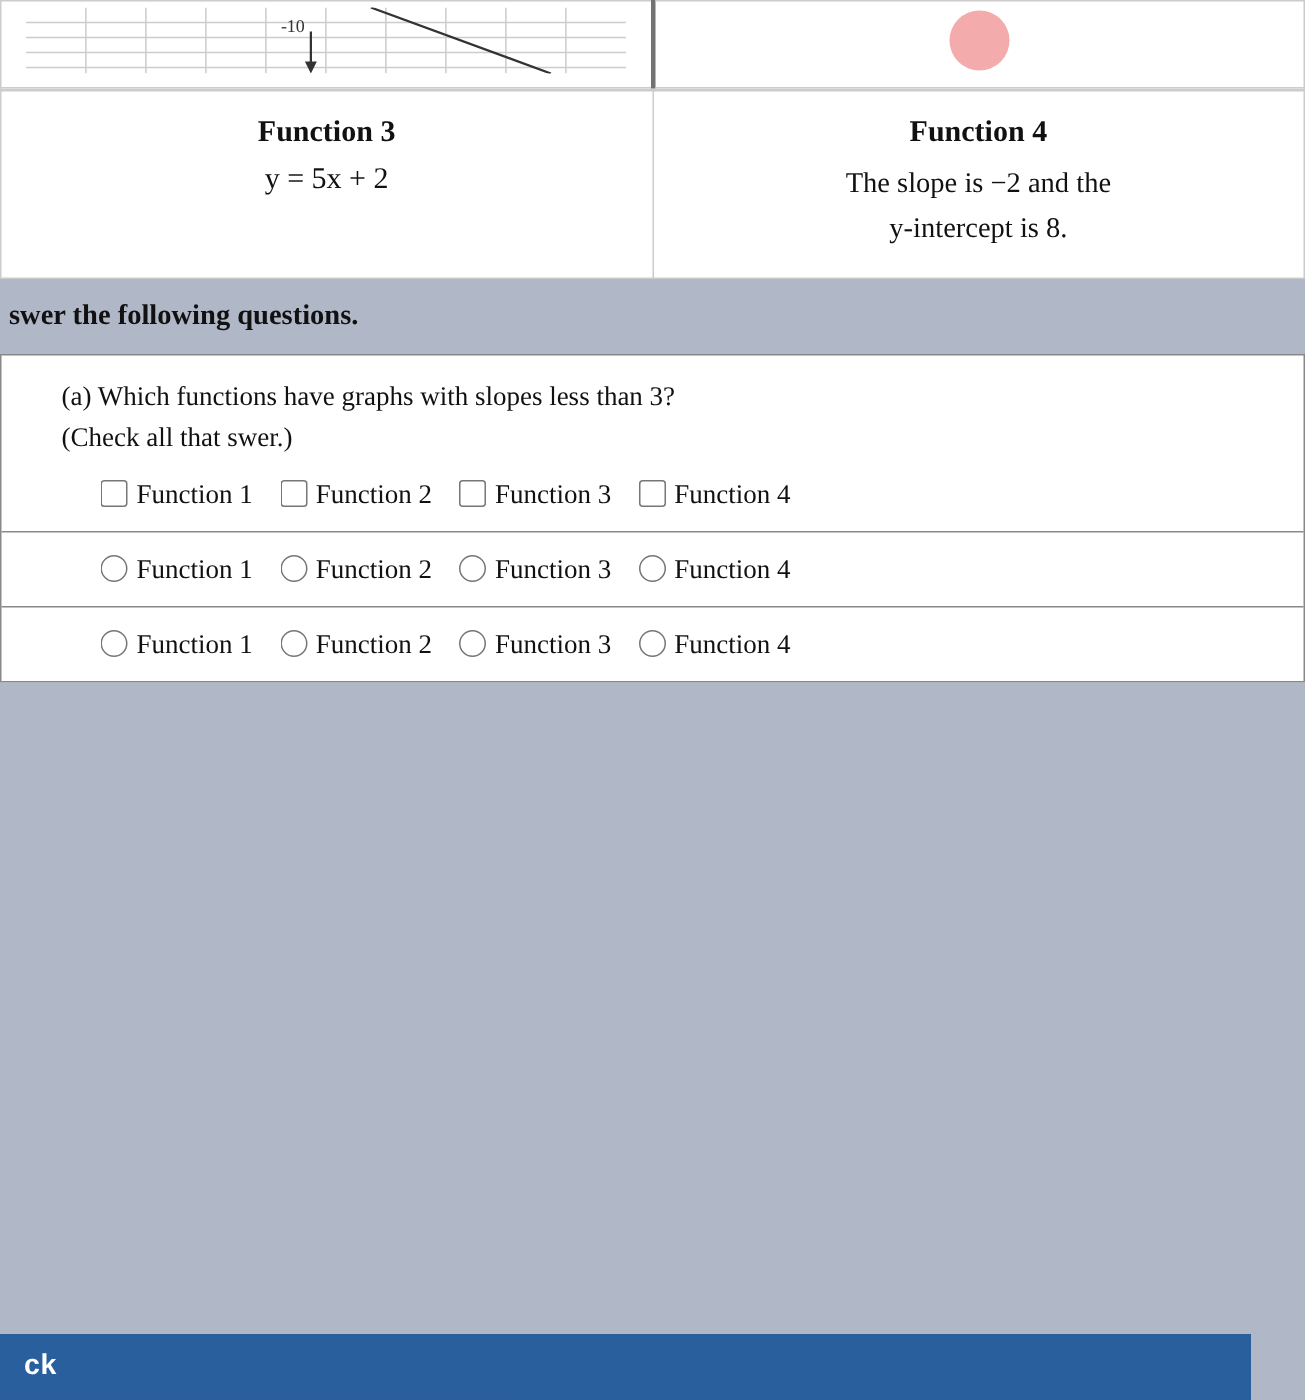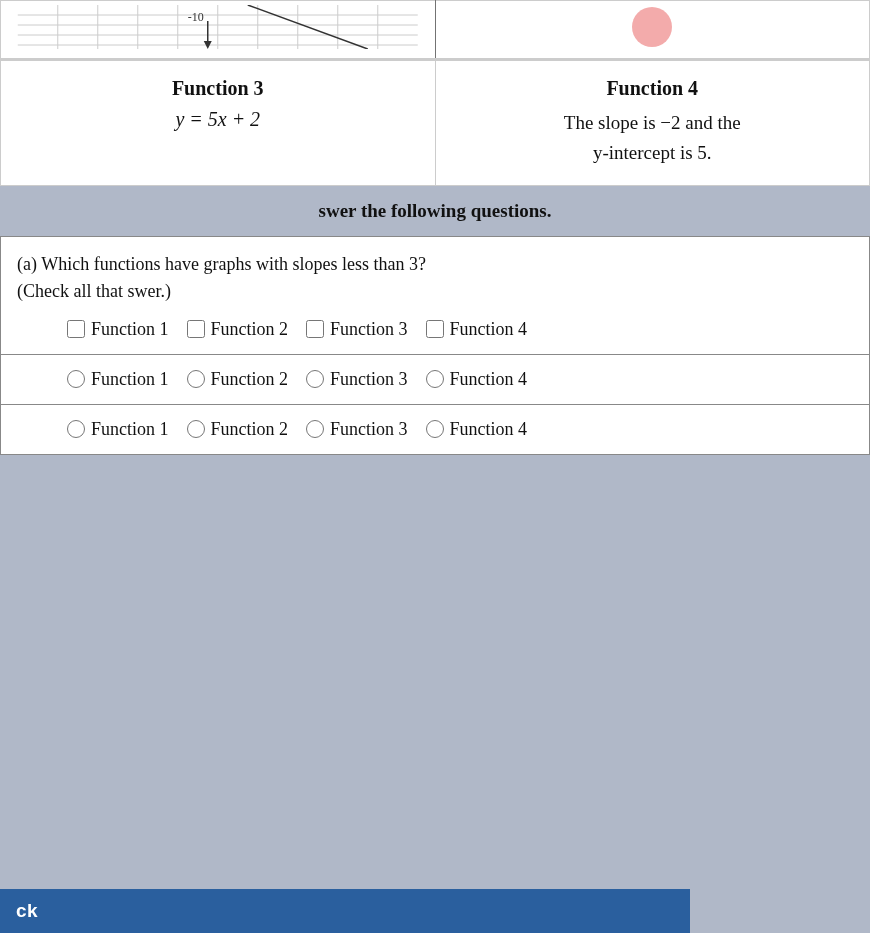--- a/index.html
+++ b/index.html
@@ -38,21 +38,20 @@
       background: #fff;
     }
 
     
     .instruction-text {
       padding: 14px 6px 14px 6px;
       font-size: 19px;
       font-weight: bold;
       color: #111;
       background: #b0b8c8;
-      text-align: center;
     }
 
     
     .questions-box {
       background: #fff;
       border: 1.5px solid #888;
       margin: 0 0 0 0;
       padding: 0;
     }
 
@@ -64,20 +63,21 @@
     .question-section:last-child {
       border-bottom: none;
     }
 
     .question-text {
       font-size: 18px;
       font-weight: normal;
       color: #111;
       margin-bottom: 14px;
       line-height: 1.5;
+      margin-left: 24px;
     }
 
     .options-row {
       display: flex;
       flex-direction: row;
       align-items: flex-start;
       gap: 18px;
       padding-left: 50px;
       flex-wrap: wrap;
     }
@@ -101,21 +101,21 @@
     .option-label {
       font-size: 18px;
       color: #111;
     }
 
     
     .bottom-bar {
       position: fixed;
       bottom: 0;
       left: 0;
-      width: 690px;
+      width: 834px;
       height: 44px;
       background: #2a5f9e;
       display: flex;
       align-items: center;
       padding: 0 16px;
     }
 
     .bottom-bar-btn {
       color: #fff;
       font-size: 19px;
@@ -130,21 +130,20 @@
     .fn-label {
       font-size: 20px;
       font-weight: bold;
       text-align: center;
       margin-bottom: 8px;
     }
 
     .fn-equation {
       font-size: 20px;
       text-align: center;
-      font-style: italic;
     }
 
     .fn-description {
       font-size: 19px;
       text-align: center;
       line-height: 1.6;
     }
 
     
     .top-graph-area {
@@ -154,21 +153,21 @@
   </style>
 </head>
 <body>
 
 <div class="page-wrapper">
 
   <div class="top-graph-area">
     <table class="function-table">
       <tbody>
           <tr>
-        <td style="height:50px; padding:4px 16px; border-right:1px solid #737373; width:50%;">
+        <td style="height:50px; padding:4px 16px; border-right:3px solid #737373; width:50%;">
           
           <svg width="100%" height="44" viewBox="0 0 400 44">
 
             <line x1="0" y1="10" x2="400" y2="10" stroke="#ccc" stroke-width="1"></line>
             <line x1="0" y1="20" x2="400" y2="20" stroke="#ccc" stroke-width="1"></line>
             <line x1="0" y1="30" x2="400" y2="30" stroke="#ccc" stroke-width="1"></line>
             <line x1="0" y1="40" x2="400" y2="40" stroke="#ccc" stroke-width="1"></line>
 
             <line x1="40" y1="0" x2="40" y2="44" stroke="#ccc" stroke-width="1"></line>
             <line x1="80" y1="0" x2="80" y2="44" stroke="#ccc" stroke-width="1"></line>
@@ -203,21 +202,21 @@
     <tbody>
         <tr>
       <td>
         <div class="fn-label">Function 3</div>
         <div class="fn-equation">y = 5x + 2</div>
       </td>
       <td>
         <div class="fn-label">Function 4</div>
         <div class="fn-description">
           <span>The slope is −2 and the</span><br>
-          <span>y-intercept is 5.</span>
+          <span>y-intercept is 8.</span>
         </div>
       </td>
     </tr>
   </tbody>
     </table>
 
   <div class="instruction-text">swer the following questions.</div>
 
   <div class="questions-box">
 

